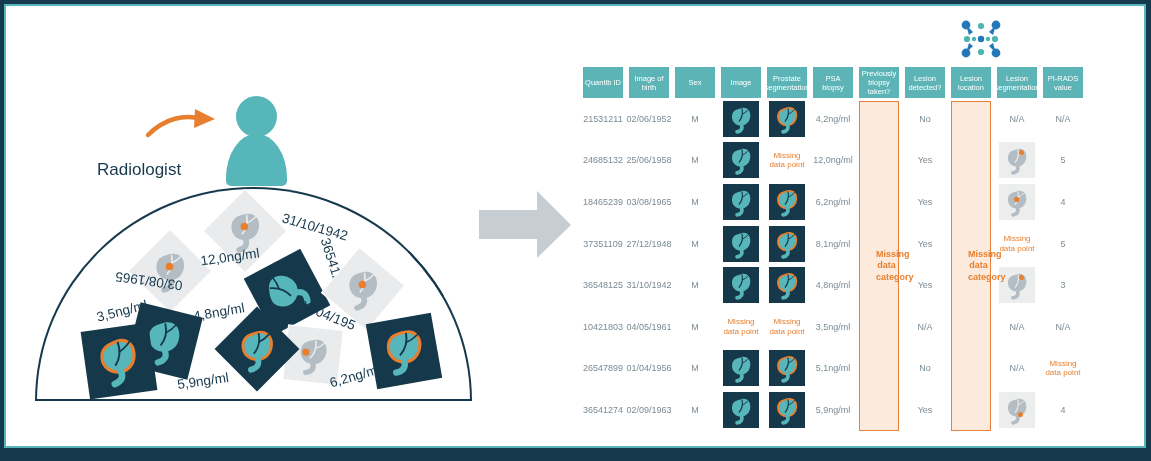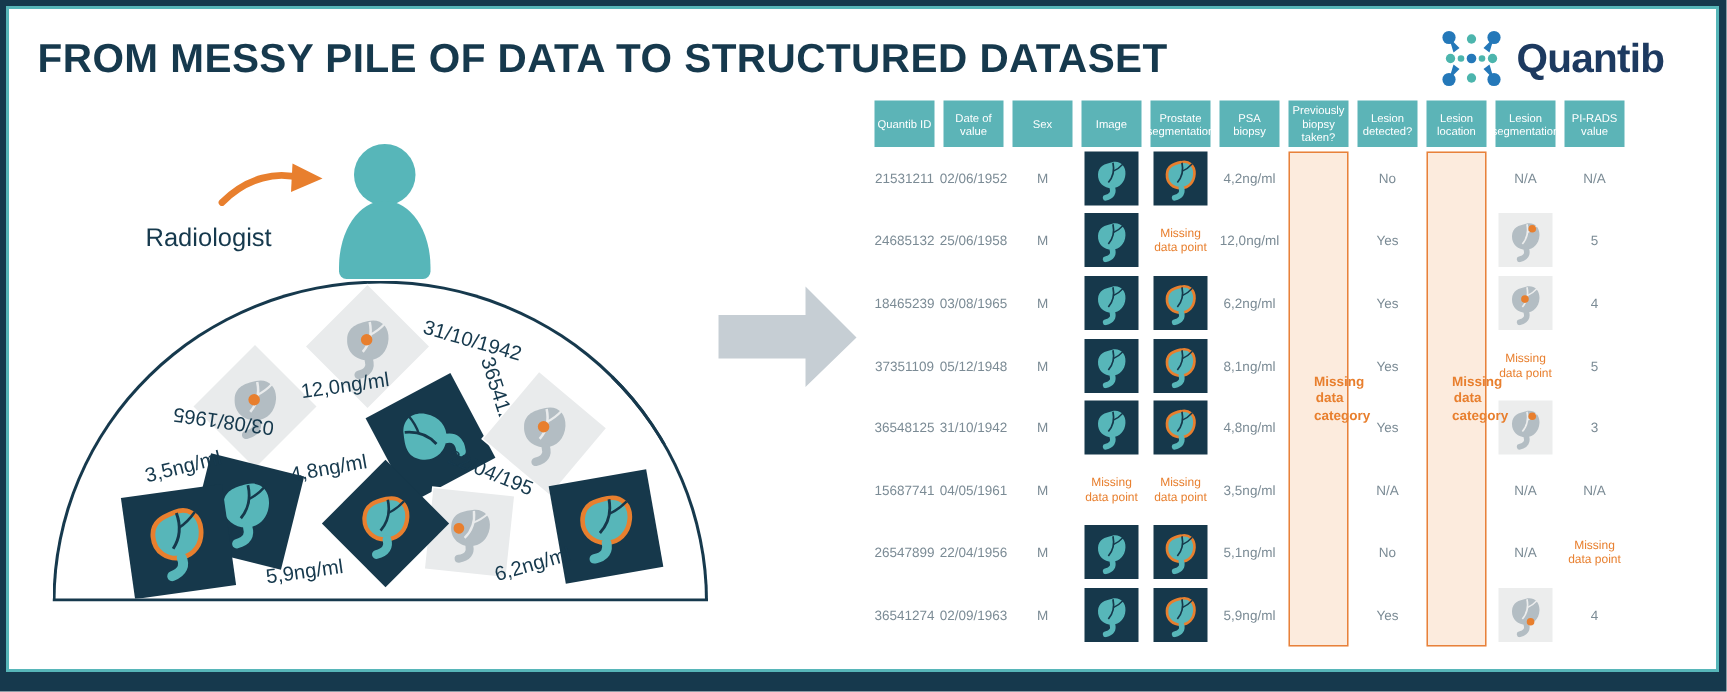--- a/index.html
+++ b/index.html
@@ -7,21 +7,21 @@
   body { font-family:"Liberation Sans", sans-serif; background:#16394d; position:relative; overflow:hidden; }
   .inner { position:absolute; left:4px; top:4px; right:5px; bottom:13px; background:#ffffff; border:2px solid #57b6b9; }
   
   .layer { position:absolute; left:-6px; top:-6px; width:1151px; height:461px; }
 
   .title { position:absolute; left:25px; top:24px; font-size:27px; font-weight:bold; color:#16394d; letter-spacing:.3px; white-space:nowrap; }
 
   .logo { position:absolute; left:958px; top:18px; display:flex; align-items:center; gap:7px; }
   .logo-text { font-size:27px; font-weight:bold; color:#1d3a60; letter-spacing:-.5px; }
 
-  .radiologist-label { position:absolute; left:97px; top:149px; font-size:17px; color:#16394d; }
+  .radiologist-label { position:absolute; left:97px; top:160px; font-size:17px; color:#16394d; }
   .curved-arrow { position:absolute; left:143px; top:105px; }
 
   .person-head { position:absolute; left:236px; top:96px; width:41px; height:41px; border-radius:50%; background:#57b6b9; }
   .person-body { position:absolute; left:226px; top:134px; width:61px; height:52px; background:#57b6b9; border-radius:30px 30px 5px 5px / 44px 44px 5px 5px; }
 
   .dome { position:absolute; left:35px; top:187px; width:437px; height:214px; border:2.5px solid #16394d; border-radius:50% 50% 0 0 / 100% 100% 0 0; background:#fff; overflow:hidden; }
   .pile-tile { position:absolute; display:flex; align-items:center; justify-content:center; }
   .tile-dark-bg { background:#16384b; }
   .tile-gray-bg { background:#e9ebec; box-shadow:0 0 0 1px #fff; }
   .pile-label { position:absolute; font-size:13.5px; color:#16394d; white-space:nowrap; }
@@ -38,21 +38,20 @@
   .missing-point { font-size:8px; font-weight:normal; color:#e87f2e; line-height:1.2; width:38px; }
   .cat-overlay { position:absolute; width:40px; height:330px; top:101px; background:#fcebdd; border:1.5px solid #e8813a; display:flex; align-items:center; justify-content:center; }
   .cat-overlay span { font-size:9px; font-weight:bold; color:#e87f2e; line-height:1.25; text-align:center; width:36px;padding-left:15px; }
 </style>
 </head>
 <body>
 
 <div class="inner">
   <div class="layer">
 
-    <div class="title">FROM MESSY PILE OF DATA TO STRUCTURED DATASET</div>
 
     <div class="logo">
       <svg width="46" height="42" viewBox="0 0 46 42">
         <g fill="#2478b9">
           <circle cx="8" cy="7" r="4.4"></circle>
             <path d="M8 7 L15 14 L11 17 Z"></path>
           <circle cx="38" cy="7" r="4.4"></circle>
             <path d="M38 7 L31 14 L35 17 Z"></path>
           <circle cx="8" cy="35" r="4.4"></circle>
             <path d="M8 35 L15 28 L11 25 Z"></path>
@@ -62,21 +61,20 @@
         </g>
         <g fill="#4cb5ad">
           <circle cx="23" cy="8" r="3.1"></circle>
           <circle cx="23" cy="34" r="3.1"></circle>
           <circle cx="9" cy="21" r="3.1"></circle>
           <circle cx="37" cy="21" r="3.1"></circle>
           <circle cx="16" cy="21" r="2.2"></circle>
           <circle cx="30" cy="21" r="2.2"></circle>
         </g>
       </svg>
-      <span class="logo-text">Quantib</span>
     </div>
 
     <div class="radiologist-label">Radiologist</div>
     <svg class="curved-arrow" width="78" height="34" viewBox="0 0 78 34">
       <path d="M5 30 C22 13 42 9 58 14" stroke="#e87f2e" stroke-width="4.5" fill="none" stroke-linecap="round"></path>
       <path d="M52 4 L72 14 L51 23 Z" fill="#e87f2e"></path>
     </svg>
     <div class="person-head"></div>
     <div class="person-body"></div>
 
@@ -172,21 +170,21 @@
         <span class="pile-label" style="left: 166px; top: 192px; transform: translate(-50%, -50%) rotate(-8deg);">5,9ng/ml</span>
         <span class="pile-label" style="left: 318px; top: 187px; transform: translate(-50%, -50%) rotate(-16deg);">6,2ng/ml</span>
       </div>
 
     <svg class="big-arrow" width="96" height="76" viewBox="0 0 96 76">
       <polygon points="2,23 60,23 60,4 94,38 60,71 60,52 2,52" fill="#c6ced4"></polygon>
     </svg>
 
     <div class="table-grid" id="table">
         <div class="hcell">Quantib ID</div>
-        <div class="hcell">Date of value</div>
+        <div class="hcell">Image of birth</div>
         <div class="hcell">Sex</div>
         <div class="hcell">Image</div>
         <div class="hcell">Prostate segmentation</div>
         <div class="hcell">PSA biopsy</div>
         <div class="hcell">Previously biopsy taken?</div>
         <div class="hcell">Lesion detected?</div>
         <div class="hcell">Lesion location</div>
         <div class="hcell">Lesion segmentation</div>
         <div class="hcell">PI-RADS value</div>
         <div class="cell">
@@ -329,21 +327,21 @@
   </svg>
           </div>
         </div>
         <div class="cell">
           <span class="celltext">4</span>
         </div>
         <div class="cell">
           <span class="celltext">37351109</span>
         </div>
         <div class="cell">
-          <span class="celltext">05/12/1948</span>
+          <span class="celltext">27/12/1948</span>
         </div>
         <div class="cell">
           <span class="celltext">M</span>
         </div>
         <div class="cell">
           <div class="tile tile-dark">
             <svg viewBox="0 0 40 40" width="30" height="30" style="transform:rotate(0deg)">
     <path d="M20.5 5.5 C27.5 3.8 32.8 8.5 32.4 16 C32 23.5 27 28.2 21 28.6 C13.8 29 7.6 24.2 8 16.2 C8.4 8.8 14 7 20.5 5.5 Z" fill="#57b6b9"></path>
     <path d="M21.3 6 C22.6 12 21.6 18.5 17.2 23.6" stroke="#16384b" stroke-width="1.5" fill="none"></path>
     <path d="M21.6 13.5 C25 12 28 9.5 30.5 6.8" stroke="#16384b" stroke-width="1.3" fill="none"></path>
@@ -424,21 +422,21 @@
     <path d="M21.6 13.5 C25 12 28 9.5 30.5 6.8" stroke="#eceded" stroke-width="1.3" fill="none"></path>
     <path d="M20.8 28.6 C22 32.5 20.5 35.8 14.8 37.2" stroke="#b3bdc3" stroke-width="5" fill="none" stroke-linecap="round"></path>
     <circle cx="26" cy="10" r="3.4" fill="#e87f2e"></circle>
   </svg>
           </div>
         </div>
         <div class="cell">
           <span class="celltext">3</span>
         </div>
         <div class="cell">
-          <span class="celltext">15687741</span>
+          <span class="celltext">10421803</span>
         </div>
         <div class="cell">
           <span class="celltext">04/05/1961</span>
         </div>
         <div class="cell">
           <span class="celltext">M</span>
         </div>
         <div class="cell">
           <span class="missing-point">Missing data point</span>
         </div>
@@ -456,21 +454,21 @@
         <div class="cell">
           <span class="celltext">N/A</span>
         </div>
         <div class="cell">
           <span class="celltext">N/A</span>
         </div>
         <div class="cell">
           <span class="celltext">26547899</span>
         </div>
         <div class="cell">
-          <span class="celltext">22/04/1956</span>
+          <span class="celltext">01/04/1956</span>
         </div>
         <div class="cell">
           <span class="celltext">M</span>
         </div>
         <div class="cell">
           <div class="tile tile-dark">
             <svg viewBox="0 0 40 40" width="30" height="30" style="transform:rotate(0deg)">
     <path d="M20.5 5.5 C27.5 3.8 32.8 8.5 32.4 16 C32 23.5 27 28.2 21 28.6 C13.8 29 7.6 24.2 8 16.2 C8.4 8.8 14 7 20.5 5.5 Z" fill="#57b6b9"></path>
     <path d="M21.3 6 C22.6 12 21.6 18.5 17.2 23.6" stroke="#16384b" stroke-width="1.5" fill="none"></path>
     <path d="M21.6 13.5 C25 12 28 9.5 30.5 6.8" stroke="#16384b" stroke-width="1.3" fill="none"></path>

